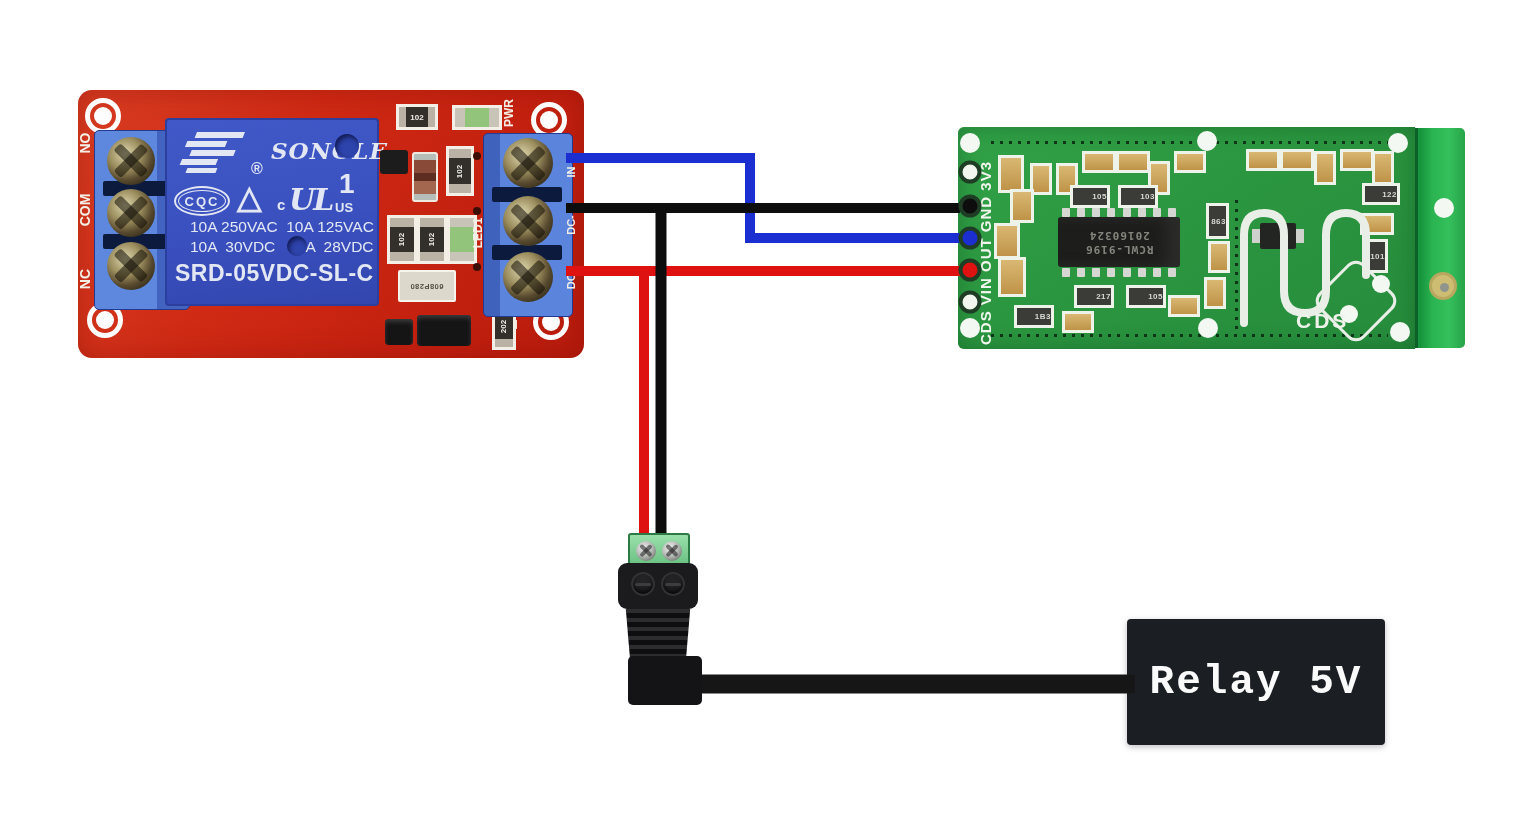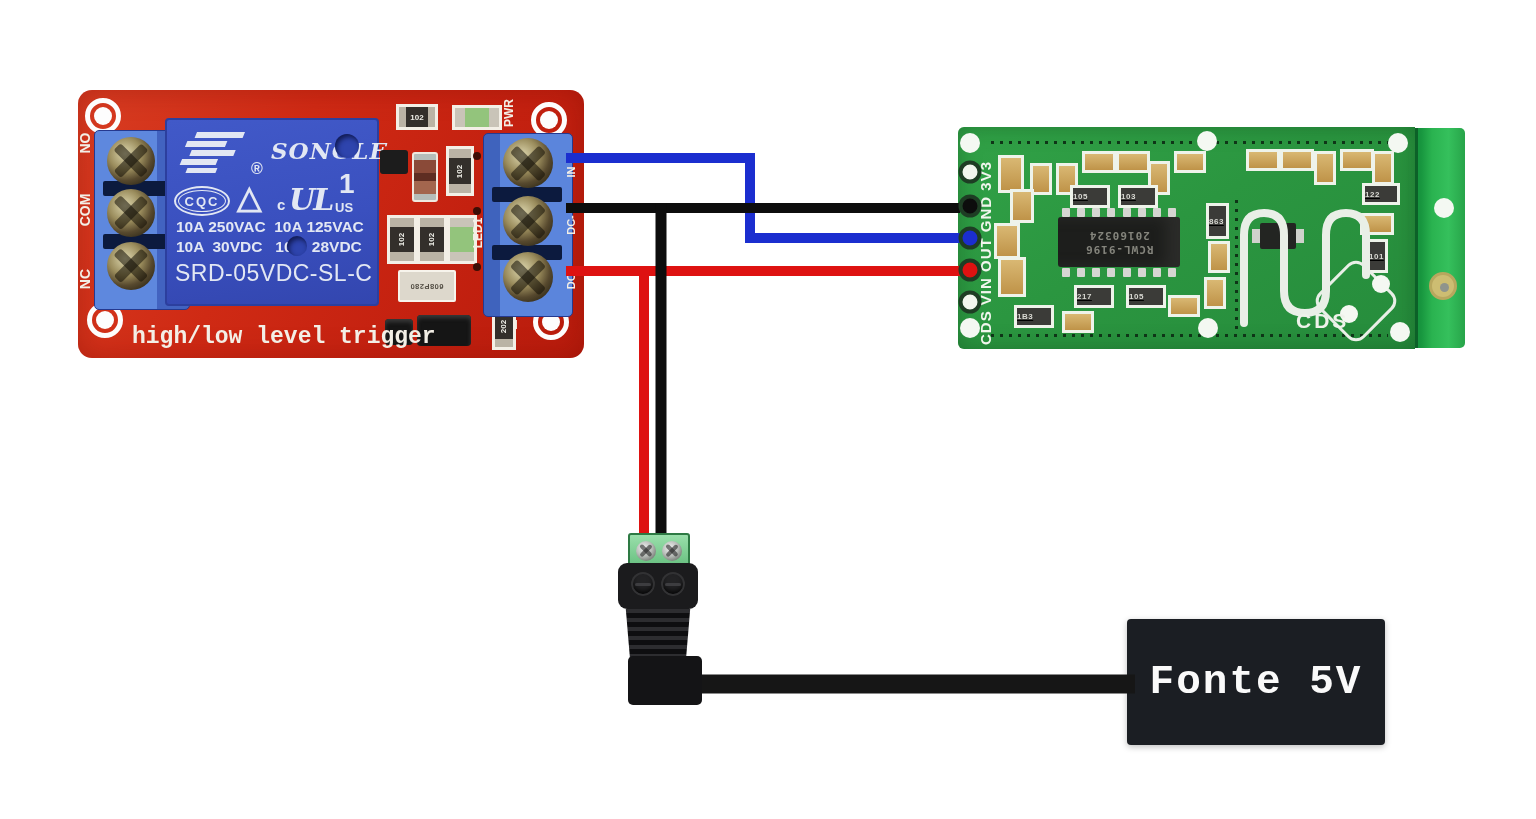--- a/index.html
+++ b/index.html
@@ -36,22 +36,22 @@
   .cqc{position:absolute;left:7px;top:66px;width:52px;height:26px;border:2px solid #e2e7f3;
     border-radius:50%;display:flex;align-items:center;justify-content:center;
     font-size:13px;font-weight:bold;letter-spacing:2px;box-shadow:inset 0 0 0 2px rgba(226,231,243,.0),0 0 0 2px rgba(226,231,243,.0);}
   .cqc::after{content:'';position:absolute;inset:2px;border:1px solid #e2e7f3;border-radius:50%;}
   .tri{position:absolute;left:70px;top:58px;font-size:32px;font-weight:bold;}
   .ul-c{position:absolute;left:110px;top:76px;font-size:15px;font-weight:bold;}
   .ul{position:absolute;left:122px;top:62px;font-size:30px;font-weight:bold;font-style:italic;
       font-family:"DejaVu Serif",serif;letter-spacing:-2px;}
   .cert-one{position:absolute;left:172px;top:48px;font-size:28px;font-weight:bold;}
   .cert-us{position:absolute;left:168px;top:80px;font-size:13px;font-weight:bold;}
-  .rating{position:absolute;left:9px;font-size:15.5px;font-weight:bold;white-space:pre;letter-spacing:0;}
-  .partnum{position:absolute;left:8px;top:140px;font-size:23px;font-weight:normal;letter-spacing:.5px;white-space:pre;}
+  .rating{position:absolute;left:23px;font-size:15.5px;font-weight:normal;white-space:pre;letter-spacing:0;}
+  .partnum{position:absolute;left:8px;top:140px;font-size:23px;font-weight:bold;letter-spacing:.5px;white-space:pre;}
   .silk{position:absolute;color:#f3efe6;font-family:"Liberation Mono",monospace;
         font-weight:bold;white-space:pre;}
 
   .rsmd{position:absolute;border:3px solid #f3efe6;
     background:linear-gradient(90deg,#bab3a5 0 20%,#332f2b 20% 80%,#bab3a5 80%);
     display:flex;align-items:center;justify-content:center;}
   .rsmd.v{background:linear-gradient(180deg,#bab3a5 0 20%,#332f2b 20% 80%,#bab3a5 80%);}
   .rsmd span{color:#efefe8;font-size:8px;font-weight:bold;}
   .rsmd.v span{transform:rotate(-90deg);}
   .ledbox{position:absolute;border:3px solid #f3efe6;
@@ -76,21 +76,21 @@
   .dotrow{position:absolute;height:5px;
     background-image:radial-gradient(circle,#0e3517 1.6px,transparent 1.9px);
     background-size:9px 5px;background-repeat:repeat-x;}
   .dotcol{position:absolute;width:5px;
     background-image:radial-gradient(circle,#0e3517 1.6px,transparent 1.9px);
     background-size:5px 9px;background-repeat:repeat-y;}
   .whole{position:absolute;border-radius:50%;background:#f4f8f2;}
   .tchip{position:absolute;border:3px solid #eef3ea;
     background:linear-gradient(180deg,#d9b873 0%,#bf9348 100%);}
   .dchip{position:absolute;border:3px solid #eef3ea;background:#3b3b38;
-    display:flex;align-items:center;justify-content:flex-start;text-decoration:underline;}
+    display:flex;align-items:center;justify-content:flex-end;}
   .dchip span{color:#d8d8d2;font-size:8px;font-weight:bold;letter-spacing:.5px;}
   .ic{position:absolute;left:100px;top:90px;width:122px;height:50px;background:#1d1e1c;
     border-radius:3px;display:flex;align-items:center;justify-content:center;
     box-shadow:inset -14px 0 14px rgba(70,70,66,.35);}
   .ic-text{transform:rotate(180deg);text-align:center;color:#84847c;
     font-family:"DejaVu Sans Mono",monospace;font-size:11px;font-weight:bold;
     letter-spacing:1px;line-height:14px;}
   .icpins{position:absolute;left:104px;width:114px;height:9px;display:flex;justify-content:space-between;}
   .icpins i{width:8px;height:9px;background:#d6d6d2;border-radius:1px;}
   .sot89{position:absolute;left:302px;top:96px;width:36px;height:26px;background:#232522;border-radius:2px;}
@@ -221,21 +221,20 @@
       <div class="screw" style="left:19px;top:118px;width:50px;height:50px;"></div>
     </div>
     <div class="pindot" style="left:395px;top:62px;"></div>
     <div class="pindot" style="left:395px;top:117px;"></div>
     <div class="pindot" style="left:395px;top:173px;"></div>
 
     <div class="vlabel" style="left:478px;top:76px;width:30px;font-size:11px;">IN</div>
     <div class="vlabel" style="left:476px;top:129px;width:34px;font-size:11px;">DC-</div>
     <div class="vlabel" style="left:476px;top:182px;width:34px;font-size:11px;">DC+</div>
 
-    <span class="silk" style="left:54px;top:234px;font-size:23px;">high/low level trigger</span>
   </div>
 
   <div class="abs sensor-board">
     <div class="sensor-main">
       <div class="dotrow" style="left:30px;top:13px;width:400px;"></div>
       <div class="dotrow" style="left:30px;top:206px;width:400px;"></div>
       <div class="dotcol" style="left:276px;top:70px;height:136px;"></div>
 
       <div class="whole" style="left:2px;top:6px;width:20px;height:20px;"></div>
       <div class="whole" style="left:2px;top:191px;width:20px;height:20px;"></div>
@@ -359,16 +358,16 @@
     </div>
     <div class="jack-body">
       <div class="jbscrew" style="left:13px;"></div>
       <div class="jbscrew" style="left:43px;"></div>
     </div>
     <div class="jack-ribs"></div>
     <div class="jack-barrel"></div>
   </div>
 
   <div class="abs fonte">
-    <span>Fonte 5V</span>
+    <span>Relay 5V</span>
   </div>
 
 </div>
 
 </body></html>

